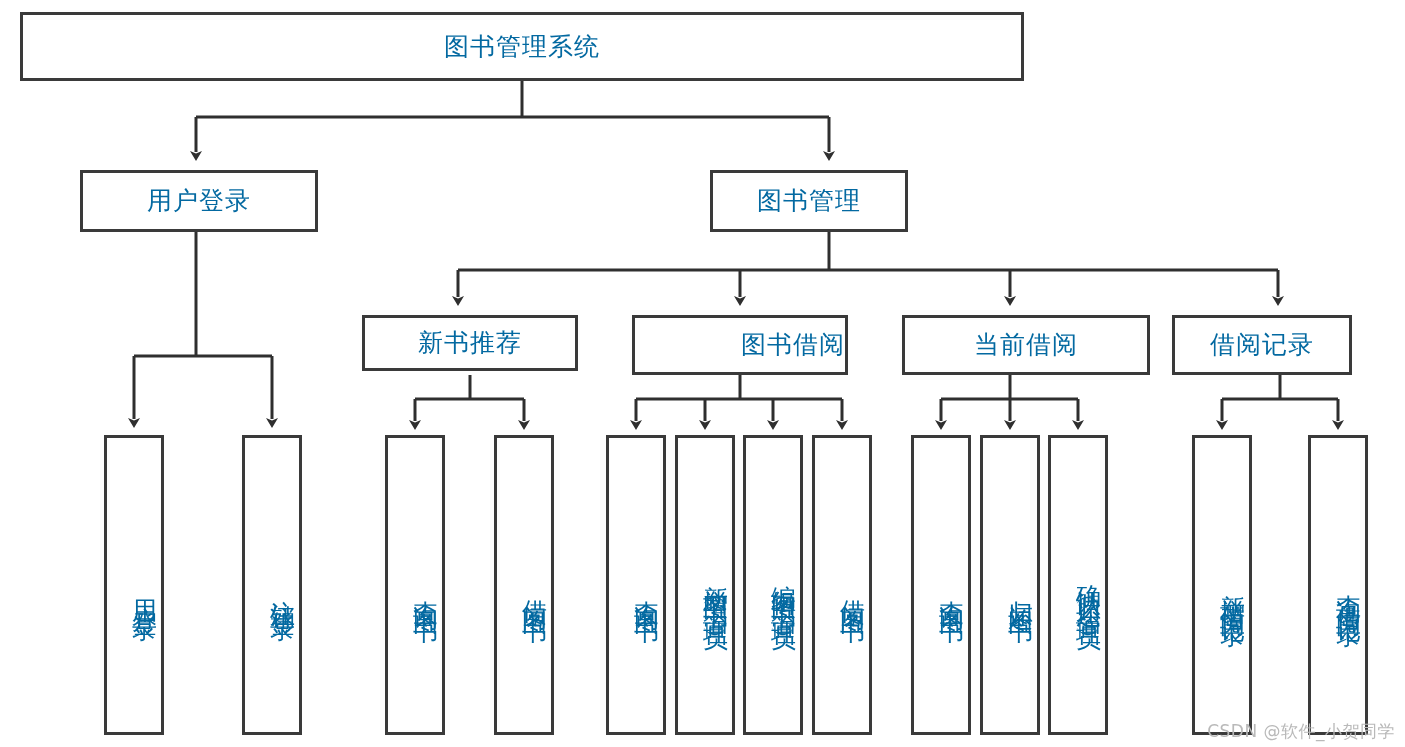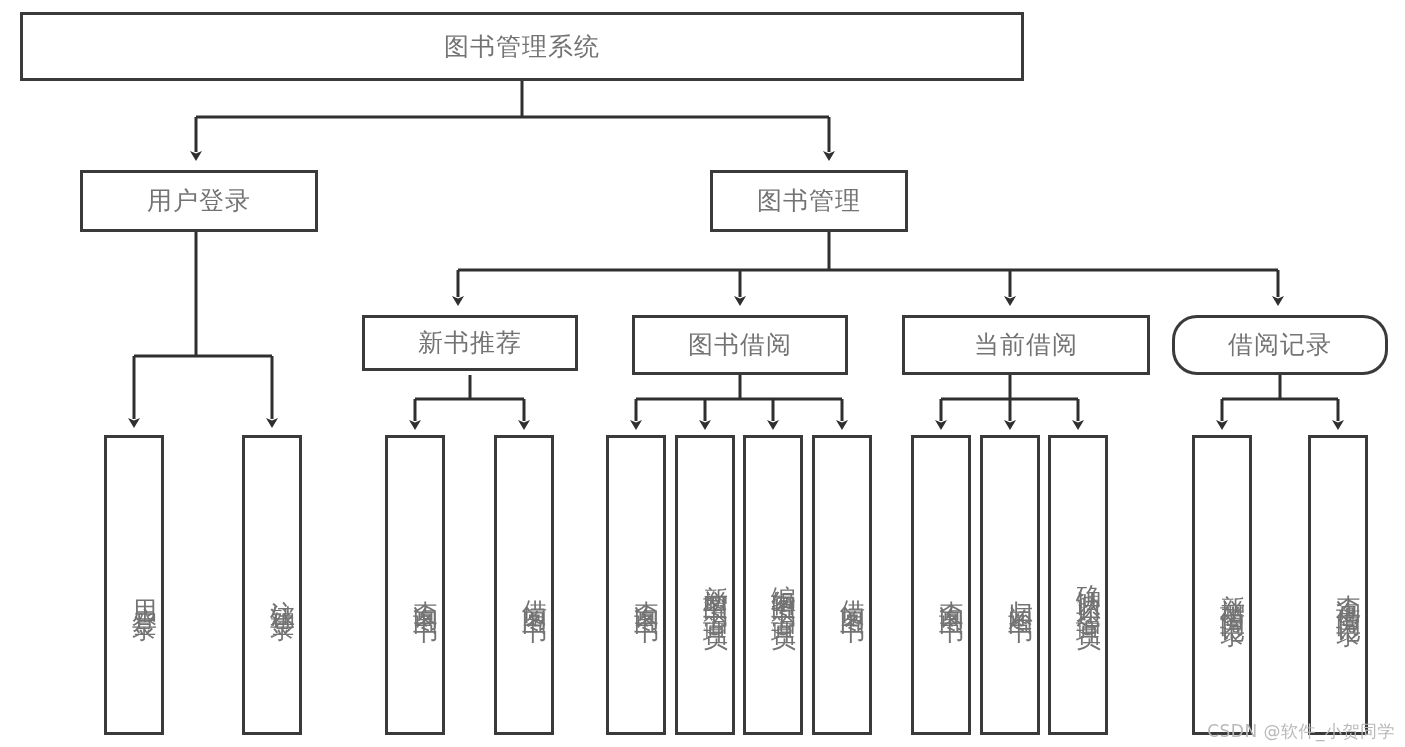--- a/index.html
+++ b/index.html
@@ -27,21 +27,21 @@
     pointer-events: none;
   }
   .node {
     position: absolute;
     box-sizing: border-box;
     background: #ffffff;
     border: 3px solid #3a3a3a;
     display: flex;
     align-items: center;
     justify-content: center;
-    color: #737373;
+    color: #0369a1;
   }
   .node-h {
     font-size: 25px;
     letter-spacing: 1px;
     line-height: 1.1;
     white-space: nowrap;
   }
   .node-v {
     writing-mode: vertical-rl;
     text-orientation: upright;
@@ -131,27 +131,27 @@
   <div class="node node-h" style="left:80px; top:170px; width:238px; height:62px;">
     <span>用户登录</span>
   </div>
   <div class="node node-h" style="left:710px; top:170px; width:198px; height:62px;">
     <span>图书管理</span>
   </div>
 
   <div class="node node-h" style="left:362px; top:315px; width:216px; height:56px;">
     <span>新书推荐</span>
   </div>
-  <div class="node node-h" style="left:632px; top:315px; width:216px; height:60px;">
+  <div class="node node-h" style="left:632px; top:315px; width:216px; height:60px;justify-content:flex-end;">
     <span>图书借阅</span>
   </div>
   <div class="node node-h" style="left:902px; top:315px; width:248px; height:60px;">
     <span>当前借阅</span>
   </div>
-  <div class="node node-h" style="left:1172px; top:315px; width:216px; height:60px;border-radius:25px;">
+  <div class="node node-h" style="left:1172px; top:315px; width:180px; height:60px;">
     <span>借阅记录</span>
   </div>
 
   <div class="node node-v" style="left:104px; top:435px; width:60px; height:300px;">
     <span>用户登录</span>
   </div>
   <div class="node node-v" style="left:242px; top:435px; width:60px; height:300px;">
     <span>注销登录</span>
   </div>
 

